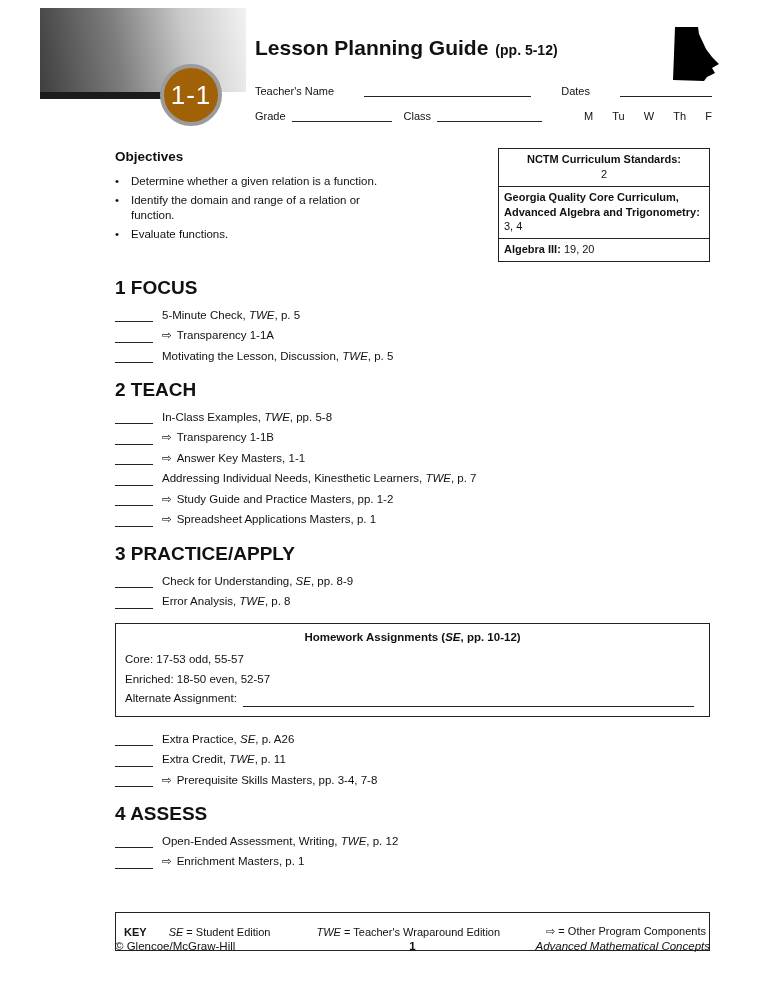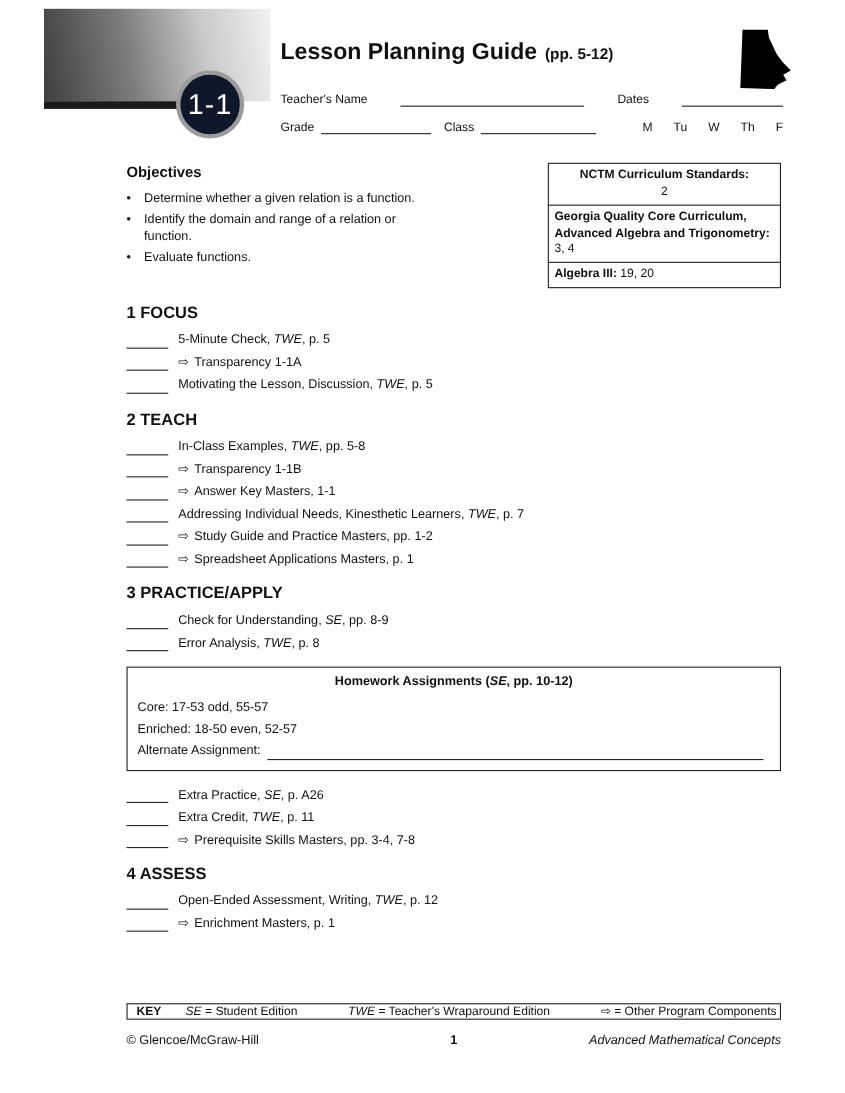--- a/index.html
+++ b/index.html
@@ -14,21 +14,21 @@
   .page { position: absolute; inset: 0; overflow: hidden; }
 
   
   .banner {
     position: absolute; left: 40px; top: 8px; width: 206px; height: 84px;
     background: linear-gradient(80deg, #3f3f3f 0%, #7d7d7d 38%, #c9c9c9 70%, #f2f2f2 100%);
   }
   .rule { position: absolute; left: 40px; top: 92px; width: 126px; height: 7px; background: #1b1b1b; }
   .badge {
     position: absolute; left: 160px; top: 64px; width: 54px; height: 54px;
-    border-radius: 50%; background: #0f172a; border: 4px solid #9b9b9b;
+    border-radius: 50%; background: #a16207; border: 4px solid #9b9b9b;
     color: #fff; display: flex; align-items: center; justify-content: center;
     font-size: 26px; letter-spacing: 1px;
   }
   .title { position: absolute; left: 255px; top: 36px; font-size: 21px; font-weight: bold; white-space: nowrap; }
   .title .pages { font-size: 14px; margin-left: 7px; }
   .georgia { position: absolute; left: 660px; top: 24px; width: 60px; height: 60px; }
 
   
   .form-row { position: absolute; left: 255px; width: 457px; display: flex; align-items: flex-end; font-size: 11px; }
   .row1 { top: 84px; gap: 24px; }
@@ -47,36 +47,36 @@
   .h2 { font-size: 13.5px; font-weight: bold; margin: 0 0 8px 0; }
   .obj-item { display: flex; margin-bottom: 3px; }
   .obj-bullet { width: 16px; flex: none; }
 
   .std-box { width: 210px; border: 1.5px solid #222; align-self: flex-start; }
   .std-cell { border-bottom: 1.5px solid #222; padding: 3px 5px 4px; line-height: 1.35; font-size: 11px; }
   .std-cell:last-child { border-bottom: none; }
   .std-center { text-align: center; }
   .bold { font-weight: bold; }
 
-  .sec-heading { font-size: 15px; font-weight: bold; margin: 13px 0 7px; }
+  .sec-heading { font-size: 19px; font-weight: bold; margin: 13px 0 7px; }
   .li { display: flex; align-items: flex-end; margin-bottom: 5px; }
   .blank { width: 38px; height: 13px; border-bottom: 1px solid #222; margin: 0 9px 1px 0; flex: none; }
   .arrow { margin-right: 5px; }
   em { font-style: italic; }
 
   .hw-box { border: 1.5px solid #222; margin: 13px 0 15px; padding: 6px 9px 9px; }
   .hw-title { text-align: center; font-weight: bold; margin-bottom: 7px; }
   .hw-line { margin-bottom: 4px; }
   .hw-alt { display: flex; align-items: flex-end; }
 
   
   .key-box {
     position: absolute; left: 115px; top: 912px; width: 595px; box-sizing: border-box;
     border: 1px solid #222; display: flex; align-items: center;
-    font-size: 11px; padding: 0 8px;
+    font-size: 11px; padding: 12px 8px;
   }
   .key-label { font-weight: bold; margin-right: 22px; }
   .key-entry { margin-right: 46px; white-space: nowrap; }
   .key-entry:last-child { margin-right: 16px; }
 
   .footer { position: absolute; left: 115px; top: 940px; width: 595px; display: flex; align-items: flex-end; font-size: 11.5px; }
   .footer-left { flex: 1; }
   .footer-center { font-weight: bold; }
   .footer-right { flex: 1; text-align: right; font-style: italic; }
 </style>

